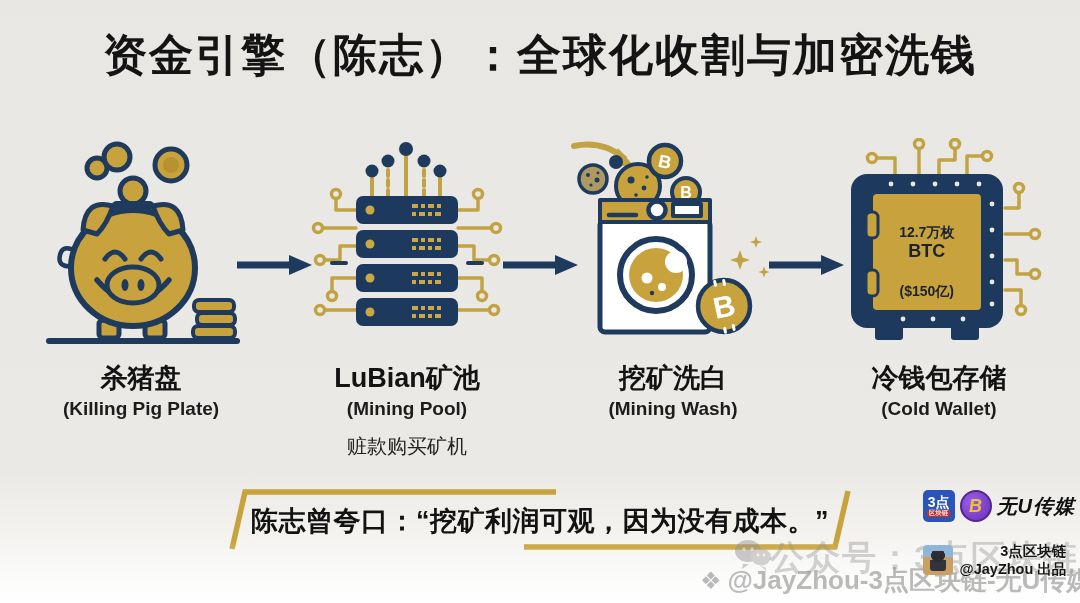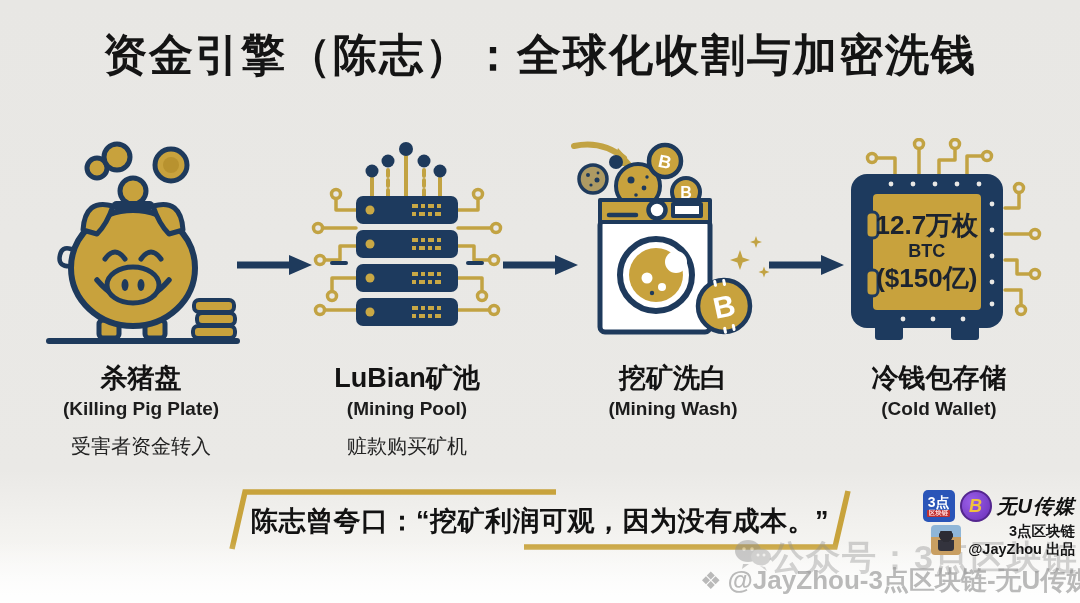--- a/index.html
+++ b/index.html
@@ -24,21 +24,21 @@
   .arrow-wrap svg { margin:0 -20px; flex:none; }
   .stage-name { font-size:27px; font-weight:800; margin-top:10px; color:#131313; }
   .stage-sub  { font-size:19px; font-weight:700; margin-top:2px; color:#1c1c1c; }
   .stage-cap  { font-size:20px; font-weight:500; margin-top:13px; color:#232323; }
   .safe-wrap { position:relative; width:212px; height:212px; }
   .safe-text {
     position:absolute; left:19%; top:27%; width:50.5%; height:54%;
     display:flex; flex-direction:column; align-items:center; justify-content:center;
     font-weight:800; color:#1b2330; text-align:center; line-height:1.22;
   }
-  .safe-line1,.safe-line3 { font-size:26px; }
+  .safe-line1,.safe-line3 { font-size:14px;margin-top:20px; }
   .safe-line2 { font-size:18px; }
   .quote-bar {
     position:absolute; top:483px; left:50%; transform:translateX(-50%);
     width:644px; height:74px;
   }
   .quote-frame { position:absolute; inset:0; }
   .quote-text {
     position:absolute; inset:0; display:flex; align-items:center; justify-content:center;
     font-size:27px; font-weight:900; color:#121212; letter-spacing:0.5px; padding-top:2px;
   }
@@ -52,21 +52,21 @@
   }
   .wechat-icon { position:absolute; left:733px; top:538px; z-index:2; opacity:.45; }
   .watermark2 {
     position:absolute; left:700px; top:563px; z-index:2;
     font-size:26px; font-weight:700; color:#8a8a8a; opacity:.58; white-space:nowrap;
     display:flex; align-items:center; gap:6px;
   }
   .diamond-glyph { font-size:24px; line-height:1; }
   .brand-block {
     position:absolute; right:5px; top:490px; z-index:3;
-    display:flex; flex-direction:column; align-items:flex-end; gap:0;
+    display:flex; flex-direction:column; align-items:flex-start; gap:20px;
   }
   .brand-row1 { display:flex; align-items:center; gap:5px; }
   .logo-3dot {
     width:32px; height:32px; background:#2a55b8; border-radius:5px;
     display:flex; flex-direction:column; align-items:center; justify-content:center; line-height:1;
   }
   .logo-3dot .big { color:#fff; font-size:14px; font-weight:900; }
   .logo-3dot .small { color:#ffdddd; font-size:6.5px; font-weight:700; background:#c03030; padding:0 2px; border-radius:1px; margin-top:1px; }
   .logo-nou {
     width:32px; height:32px; border-radius:50%;
@@ -132,21 +132,20 @@
           <rect x="152" y="188" width="42" height="12" rx="5" fill="#c8a23d" stroke="#1e3a5c" stroke-width="4"></rect>
           <rect x="156" y="175" width="38" height="12" rx="5" fill="#c8a23d" stroke="#1e3a5c" stroke-width="4"></rect>
           <rect x="153" y="162" width="40" height="12" rx="5" fill="#c8a23d" stroke="#1e3a5c" stroke-width="4"></rect>
 
           <path d="M8 203 H196" stroke="#1e3a5c" stroke-width="6"></path>
         </g>
       </svg>
     </div>
     <div class="stage-name">杀猪盘</div>
     <div class="stage-sub">(Killing Pig Plate)</div>
-    <div class="stage-cap">受害者资金转入</div>
   </div>
 
   <div class="arrow-wrap">
     <svg width="78" height="26" viewBox="0 0 78 26">
         <line x1="2" y1="13" x2="56" y2="13" stroke="#1e3a5c" stroke-width="7"></line>
         <polygon points="54,3 77,13 54,23" fill="#1e3a5c"></polygon>
       </svg>
   </div>
 
   <div class="stage">

